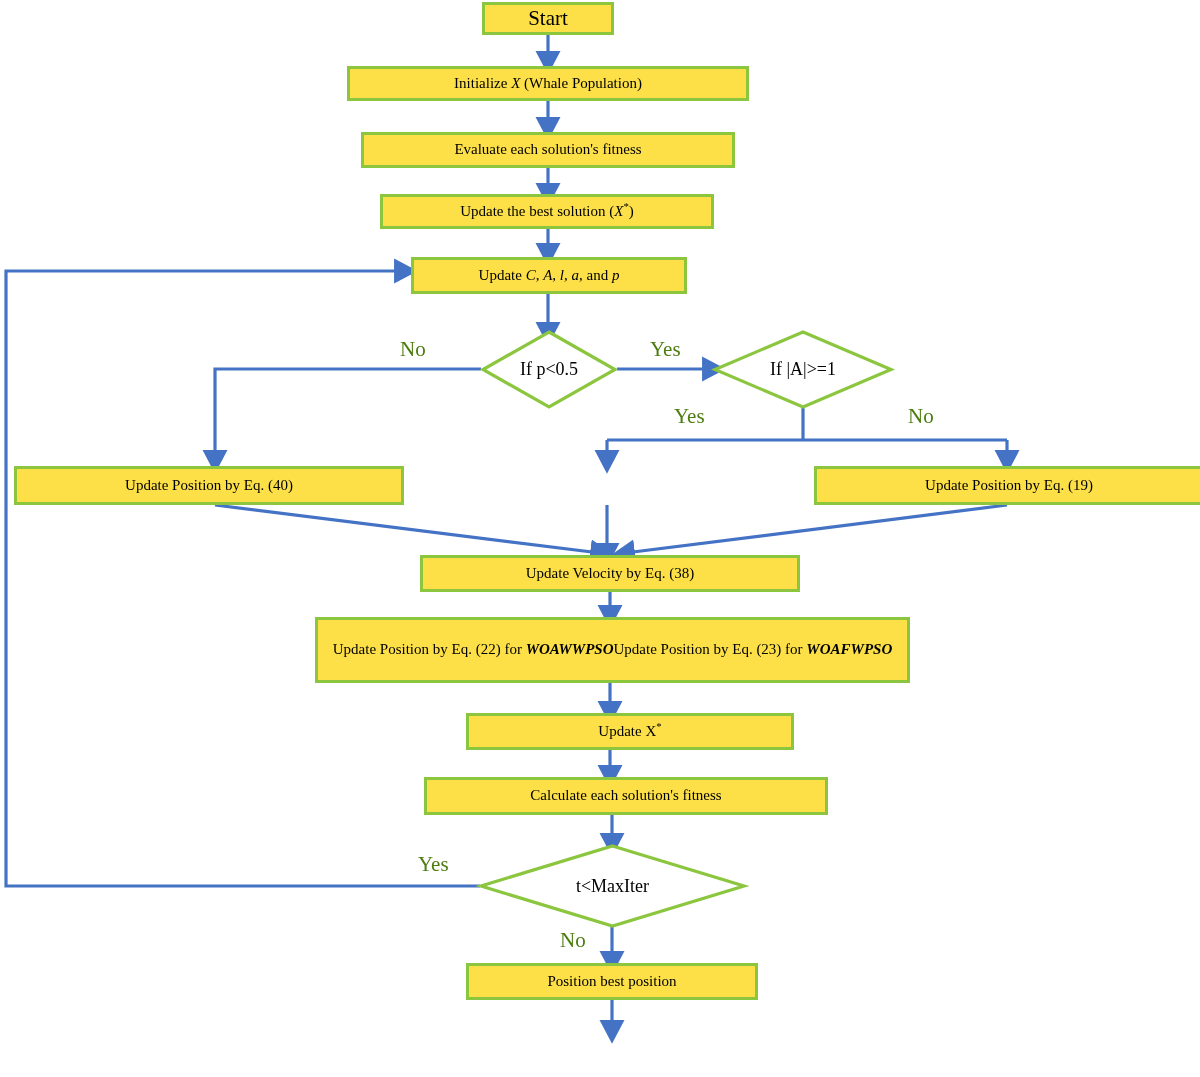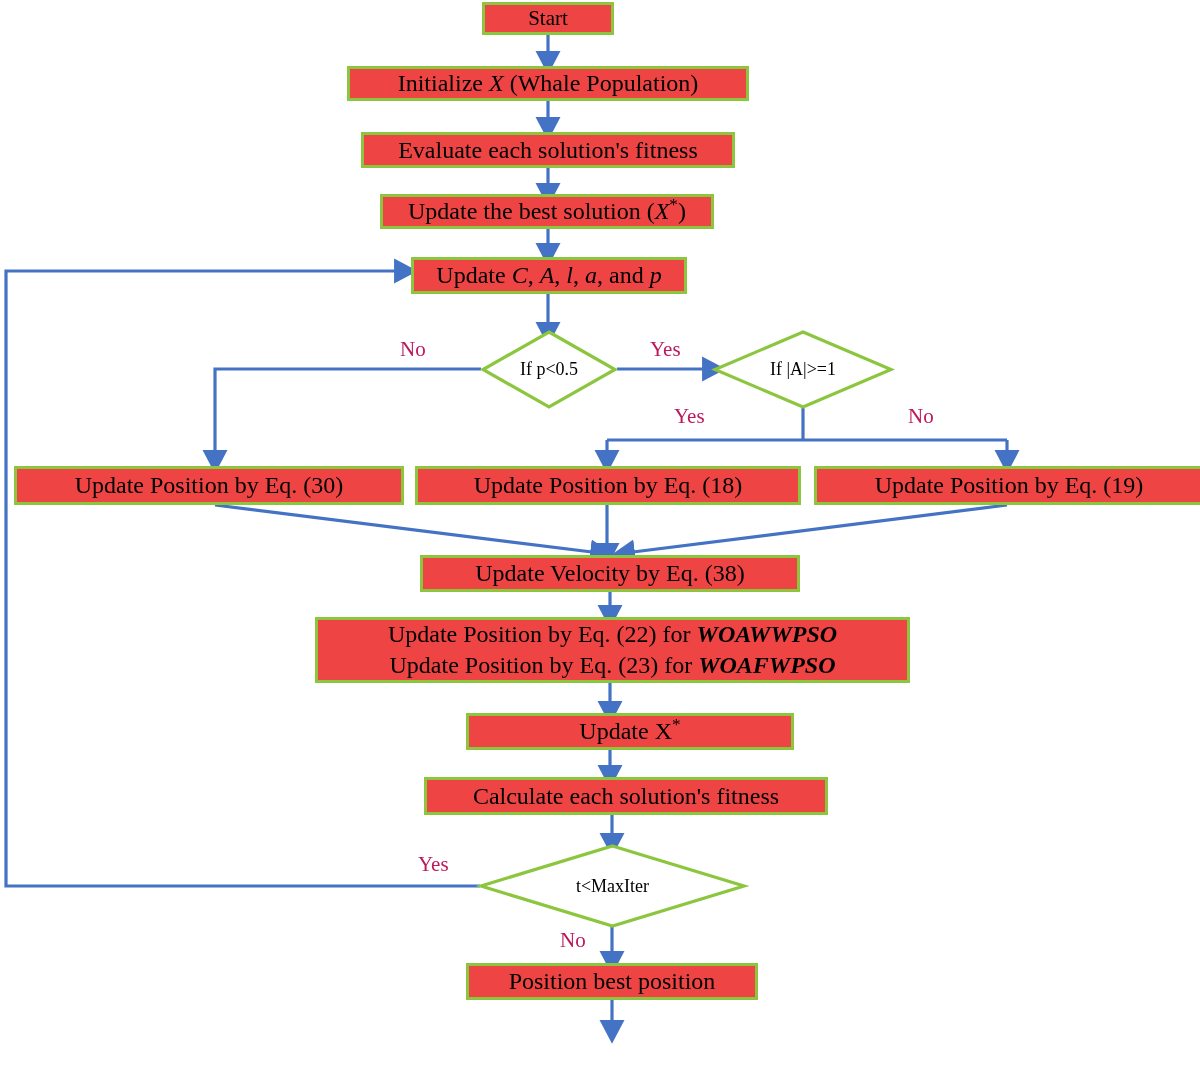--- a/index.html
+++ b/index.html
@@ -26,31 +26,31 @@
     pointer-events: none;
   }
   .node {
     position: absolute;
     box-sizing: border-box;
     display: flex;
     align-items: center;
     justify-content: center;
     text-align: center;
     color: #000000;
-    background: #ef4444;
+    background: #fde047;
     z-index: 3;
   }
   .node.proc {
     border: 3px solid #8CC63F;
-    font-size: 24px;
+    font-size: 15px;
     line-height: 1.18;
     padding: 0 6px;
   }
   .node.proc.two-line {
-    flex-direction: column;
+    flex-direction: row;
     line-height: 1.28;
   }
   .node.term {
     border: 3px solid #8CC63F;
     font-size: 21px;
   }
   .diamond-wrap {
     position: absolute;
     z-index: 3;
   }
@@ -67,21 +67,21 @@
     display: flex;
     align-items: center;
     justify-content: center;
     font-size: 18px;
     color: #000000;
     text-align: center;
   }
   .edge-label {
     position: absolute;
     font-size: 21px;
-    color: #be185d;
+    color: #4d7c0f;
     white-space: nowrap;
     z-index: 4;
     background: transparent;
   }
   .it { font-style: italic; }
   .bi { font-style: italic; font-weight: bold; }
   sup.star {
     font-size: 0.72em;
     vertical-align: super;
     line-height: 0;
@@ -171,26 +171,23 @@
   </div>
 
   <div class="diamond-wrap" style="left:713px; top:330px; width:180px; height:79px;">
     <svg width="180" height="79" viewBox="0 0 180 79">
       <polygon points="90,2 178,39.5 90,77 2,39.5" fill="#ffffff" stroke="#8CC63F" stroke-width="3.2"></polygon>
     </svg>
     <div class="diamond-label">If |A|&gt;=1</div>
   </div>
 
   <div class="node proc" style="left:14px; top:466px; width:390px; height:39px;">
-    <span>Update Position by Eq. (30)</span>
-  </div>
-
-  <div class="node proc" style="left:415px; top:466px; width:386px; height:39px;">
-    <span>Update Position by Eq. (18)</span>
-  </div>
+    <span>Update Position by Eq. (40)</span>
+  </div>
+
 
   <div class="node proc" style="left:814px; top:466px; width:390px; height:39px;">
     <span>Update Position by Eq. (19)</span>
   </div>
 
   <div class="node proc" style="left:420px; top:555px; width:380px; height:37px;">
     <span>Update Velocity by Eq. (38)</span>
   </div>
 
   <div class="node proc two-line" style="left:315px; top:617px; width:595px; height:66px;">

